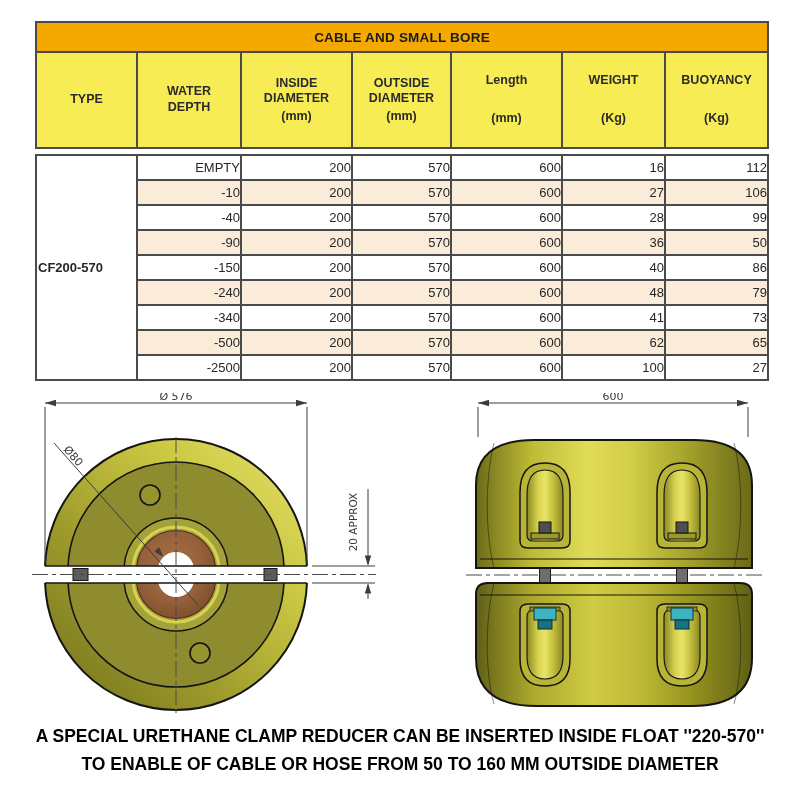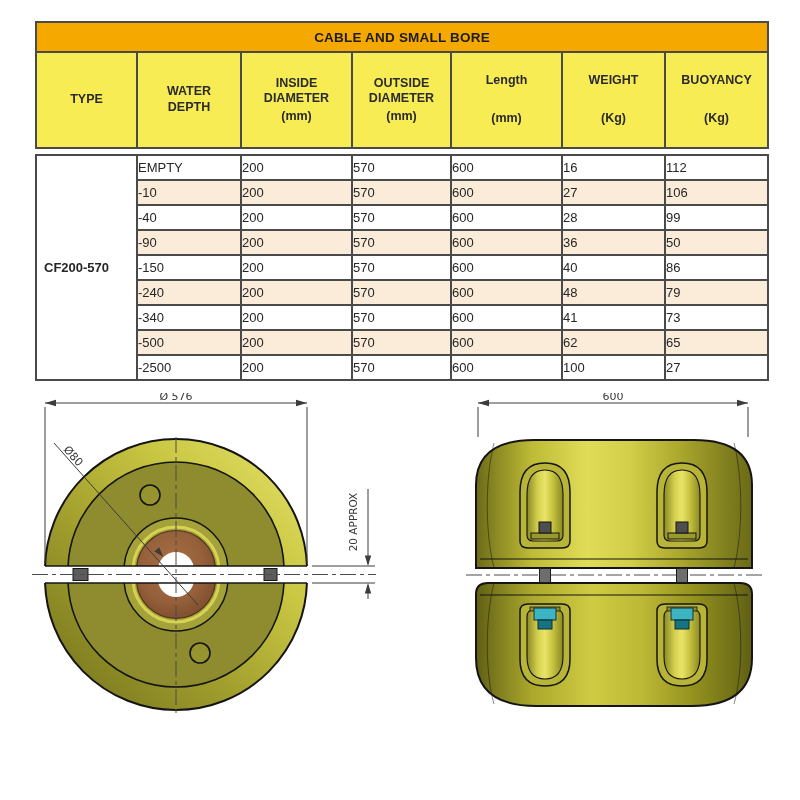--- a/index.html
+++ b/index.html
@@ -9,23 +9,23 @@
   table{border-collapse:collapse;table-layout:fixed;width:732px;margin-top:8px;}
   td,th{border:2px solid #4a4a4a;}
   .title-cell{background:#F5A800;font-weight:bold;font-size:13.5px;text-align:center;
               height:26px;color:#1c1c1c;letter-spacing:.2px;}
   .spec-head th{background:#F8EC55;height:94px;vertical-align:middle;padding:0;}
   .hcell{display:flex;flex-direction:column;align-items:center;justify-content:center;
          gap:2px;font-size:12.5px;font-weight:bold;color:#2b2b2b;line-height:1.25;text-align:center;}
   .hlabel{max-width:82px;}
   th.gapunit .hunit{margin-top:20px;}
   .spec-body{margin-top:5px;}
-  .spec-body td{font-size:13px;color:#262626;text-align:left;height:23px;padding:0;background:#ffffff;}
+  .spec-body td{font-size:13px;color:#262626;text-align:right;height:23px;padding:0;background:#ffffff;}
   .spec-body tr:nth-child(even) td{background:#FAECD9;}
-  .spec-body td.typecell{background:#ffffff;font-weight:bold;text-align:left;padding-left:7px;}
+  .spec-body td.typecell{background:#ffffff;font-weight:bold;text-align:left;padding-left:1px;}
   .front-svg{position:absolute;left:30px;top:393px;}
   .side-svg{position:absolute;left:430px;top:393px;}
   .caption{position:absolute;left:0;top:722px;width:800px;text-align:center;
            font-weight:bold;font-size:17.5px;line-height:28px;color:#000;}
   .dimtext{font-family:"DejaVu Sans",sans-serif;font-size:11px;fill:#3a3a3a;}
   .dimline{stroke:#3c3c3c;stroke-width:1;fill:none;}
   .cline{stroke:#4a4a4a;stroke-width:1;fill:none;stroke-dasharray:16 4 4 4;}
   .arr{fill:#3c3c3c;stroke:none;}
 </style>
 </head>
@@ -334,14 +334,18 @@
         <rect x="104" y="215" width="22" height="12" fill="#3db4c2" stroke="#10323a" stroke-width="1"></rect>
         <rect x="108" y="227" width="14" height="9" fill="#157382" stroke="#0d2e35" stroke-width="1"></rect>
       </g>
     </g>
 
     <line class="cline" x1="36" y1="182" x2="332" y2="182"></line>
     <rect x="109.5" y="175.5" width="11" height="14" fill="#6e6e6e" stroke="#1c1c1c" stroke-width="1"></rect>
     <rect x="246.5" y="175.5" width="11" height="14" fill="#6e6e6e" stroke="#1c1c1c" stroke-width="1"></rect>
   </svg>
 
+  <div class="caption">
+    <div>A SPECIAL URETHANE CLAMP REDUCER CAN BE INSERTED INSIDE FLOAT ''220-570''</div>
+    <div>TO ENABLE OF CABLE OR HOSE FROM 50 TO 160 MM OUTSIDE DIAMETER</div>
+  </div>
 
 </div>
 
 </body></html>

